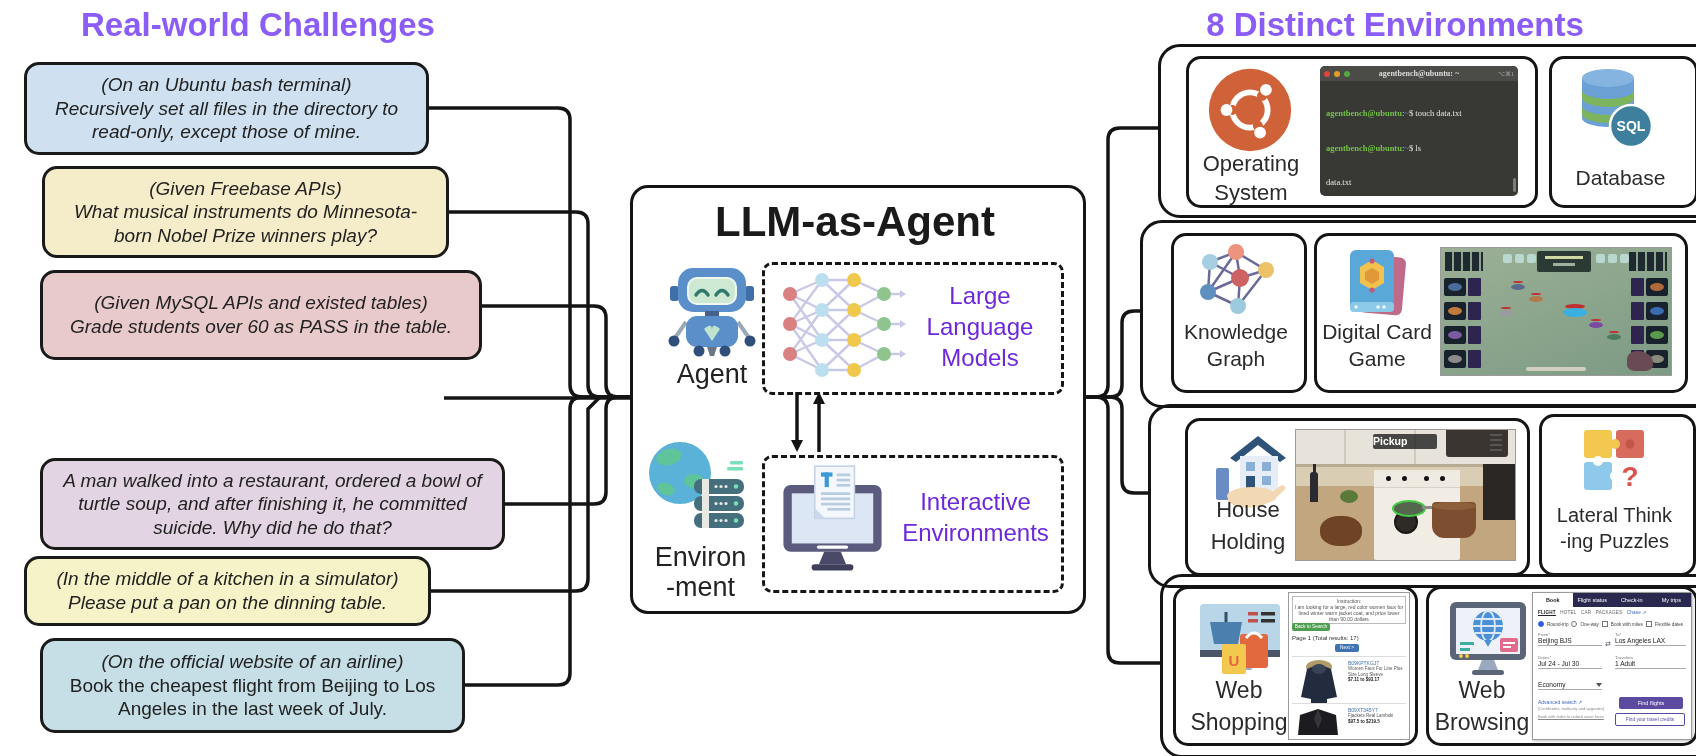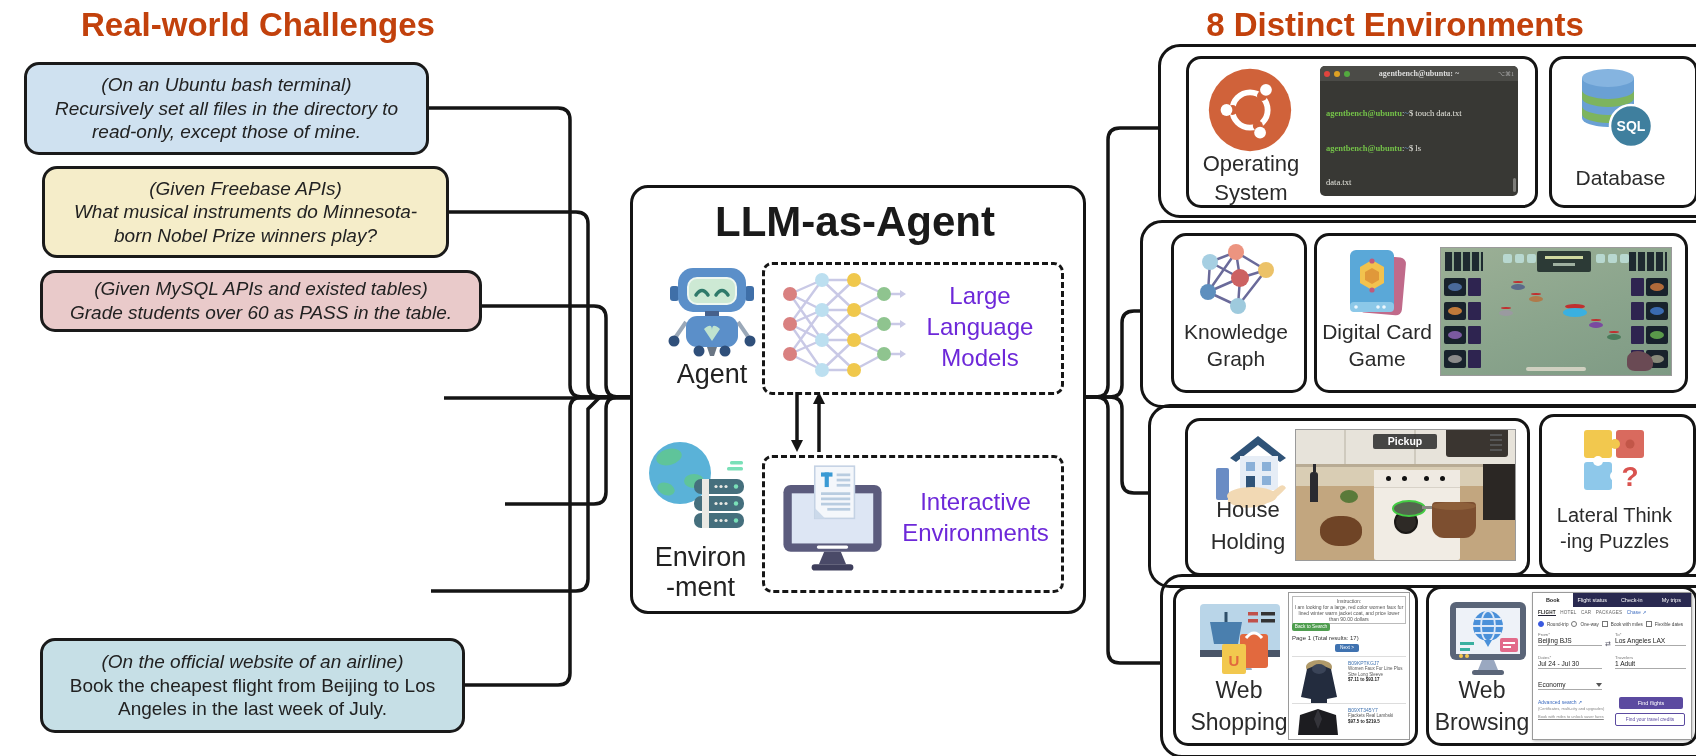--- a/index.html
+++ b/index.html
@@ -1,19 +1,19 @@
 <!DOCTYPE html>
 <html><head>
 <meta charset="utf-8">
 <style>
   html,body{margin:0;padding:0;background:#fff;}
   #canvas{position:relative;width:1696px;height:756px;background:#fff;overflow:hidden;
           font-family:"Liberation Sans", sans-serif;color:#1f1f1f;}
   .abs{position:absolute;}
-  .title{font-weight:bold;font-size:33px;color:#c2410c;text-align:center;}
+  .title{font-weight:bold;font-size:33px;color:#8b5cf6;text-align:center;}
   
   .cbox{border:3px solid #1a1a1a;border-radius:15px;display:flex;flex-direction:column;
         justify-content:center;align-items:center;text-align:center;font-style:italic;
         font-size:19px;line-height:1.24;color:#222;padding:4px 12px;box-sizing:border-box;}
   .upright{font-style:normal;}
   
   .bigbox{border:3.5px solid #141414;border-radius:18px;background:#fff;}
   .dash{border:3px dashed #161616;border-radius:10px;background:#fff;}
   .ctitle{font-weight:bold;font-size:42px;color:#1a1a1a;text-align:center;}
   .clabel{font-size:27px;color:#222;text-align:center;line-height:1.1;}
@@ -85,23 +85,30 @@
   <div class="abs title" style="left:58px;top:6px;width:400px;">Real-world Challenges</div>
 
   <div class="abs cbox" style="left: 24px; top: 62px; width: 405px; height: 93px; background: rgb(207, 225, 240);">
     <div>(On an Ubuntu bash terminal)</div>
     <div>Recursively set all files in the directory to read-only, except those of mine.</div>
   </div>
   <div class="abs cbox" style="left: 42px; top: 166px; width: 407px; height: 92px; background: rgb(245, 237, 201);">
     <div>(Given Freebase APIs)</div>
     <div>What musical instruments do Minnesota-born Nobel Prize winners play?</div>
   </div>
-  <div class="abs cbox" style="left: 40px; top: 270px; width: 442px; height: 62px; background: rgb(233, 202, 202);">
+  <div class="abs cbox" style="left: 40px; top: 270px; width: 442px; height: 90px; background: rgb(233, 202, 202);">
     <div>(Given MySQL APIs and existed tables)</div>
     <div>Grade students over 60 as PASS in the table.</div>
+  </div>
+  <div class="abs cbox" style="left: 40px; top: 458px; width: 465px; height: 92px; background: rgb(226, 212, 226);">
+    <div>A man walked into a restaurant, ordered a bowl of turtle soup, and after finishing it, he committed suicide. Why did he do that?</div>
+  </div>
+  <div class="abs cbox" style="left: 24px; top: 556px; width: 407px; height: 70px; background: rgb(246, 243, 200);">
+    <div>(In the middle of a kitchen in a simulator)</div>
+    <div>Please put a pan on the dinning table.</div>
   </div>
   <div class="abs cbox" style="left: 40px; top: 638px; width: 425px; height: 95px; background: rgb(198, 223, 230);">
     <div>(On the official website of an airline)</div>
     <div class="upright">Book the cheapest flight from Beijing to Los Angeles in the last week of July.</div>
   </div>
 
   <div class="abs bigbox" style="left:630px;top:185px;width:450px;height:423px;"></div>
   <div class="abs ctitle" style="left:660px;top:198px;width:390px;">LLM-as-Agent</div>
 
   <svg class="abs" style="left:662px;top:258px;" width="100" height="100" viewBox="0 0 100 100">
@@ -394,21 +401,21 @@
     <div class="abs" style="left:96px;top:70px;width:30px;height:13px;background:#55664f;border:2px solid #44cc44;border-radius:50%;"></div>
     <div class="abs" style="left:126px;top:76px;width:20px;height:3px;background:#8a8a84;"></div>
     <div class="abs" style="left:136px;top:72px;width:44px;height:36px;background:#7d4f30;border-radius:4px 4px 12px 12px;">
       <div class="abs" style="left:0;top:0;width:44px;height:8px;background:#8d5f3a;border-radius:50%;"></div>
     </div>
     <div class="abs" style="left:14px;top:42px;width:8px;height:30px;background:#2a2a30;border-radius:3px 3px 0 0;">
       <div class="abs" style="left:2.5px;top:-8px;width:3px;height:8px;background:#2a2a30;"></div>
     </div>
     <div class="abs" style="left:24px;top:86px;width:42px;height:30px;background:#6f4426;border-radius:45%;"></div>
     <div class="abs" style="left:44px;top:60px;width:18px;height:13px;background:#5a7a3a;border-radius:50%;"></div>
-    <div class="abs" style="left:77px;top:4px;width:64px;height:15px;background:rgba(30,30,30,.8);border-radius:2px;color:#fff;font-size:10.5px;font-weight:bold;text-align:center;line-height:15px;">Pickup</div>
+    <div class="abs" style="left:77px;top:4px;width:64px;height:15px;background:rgba(30,30,30,.8);border-radius:2px;color:#fff;font-size:10.5px;font-weight:bold;text-align:left;line-height:15px;">Pickup</div>
   </div>
 
   <div class="abs tile" style="left:1539px;top:414px;width:151px;height:156px;"></div>
   <svg class="abs" style="left:1582px;top:428px;" width="64" height="64" viewBox="0 0 64 64">
     <rect x="2" y="2" width="28" height="28" rx="3" fill="#f2c84e"></rect>
     <rect x="34" y="2" width="28" height="28" rx="3" fill="#d96a5e"></rect>
     <rect x="2" y="34" width="28" height="28" rx="3" fill="#8ec8ea"></rect>
     <circle cx="33" cy="16" r="5" fill="#f2c84e"></circle>
     <circle cx="48" cy="16" r="4.5" fill="#c25648"></circle>
     <circle cx="16" cy="33" r="5" fill="#fff"></circle>

